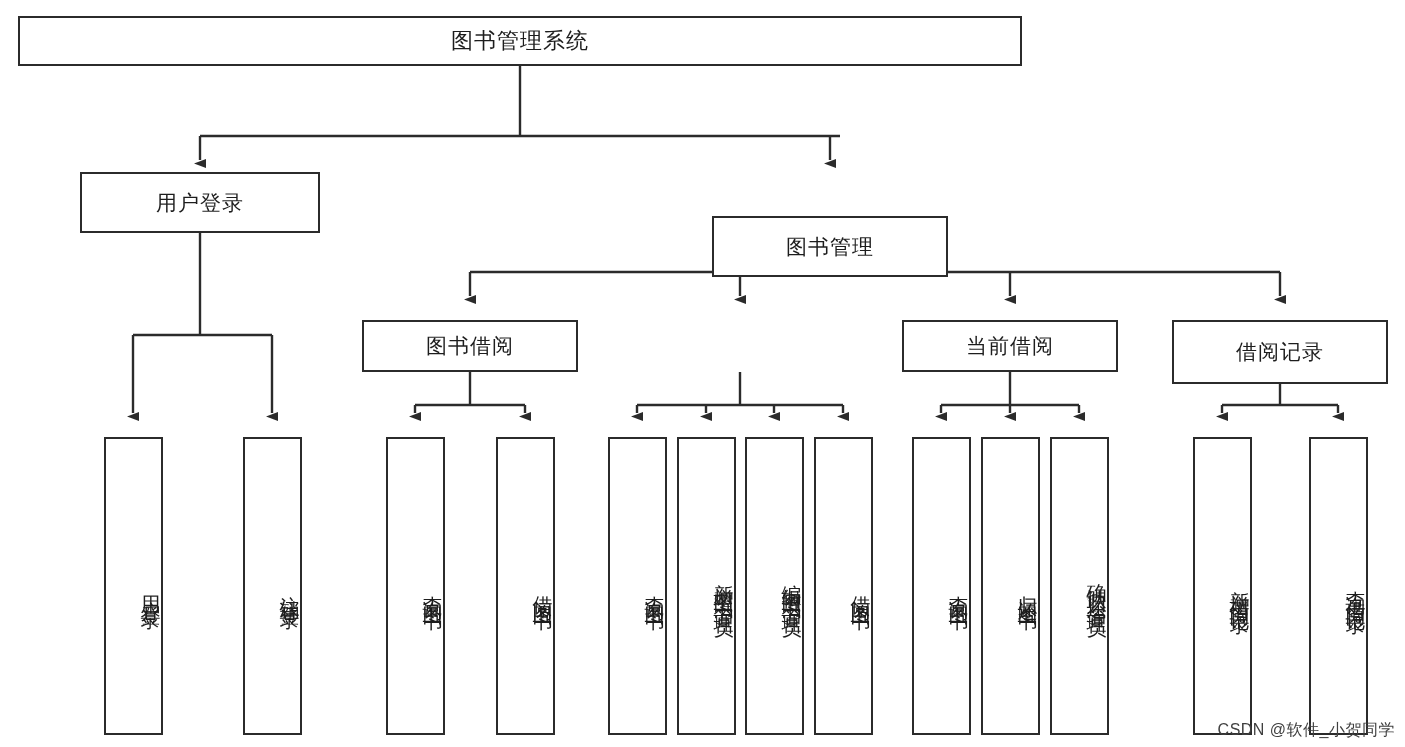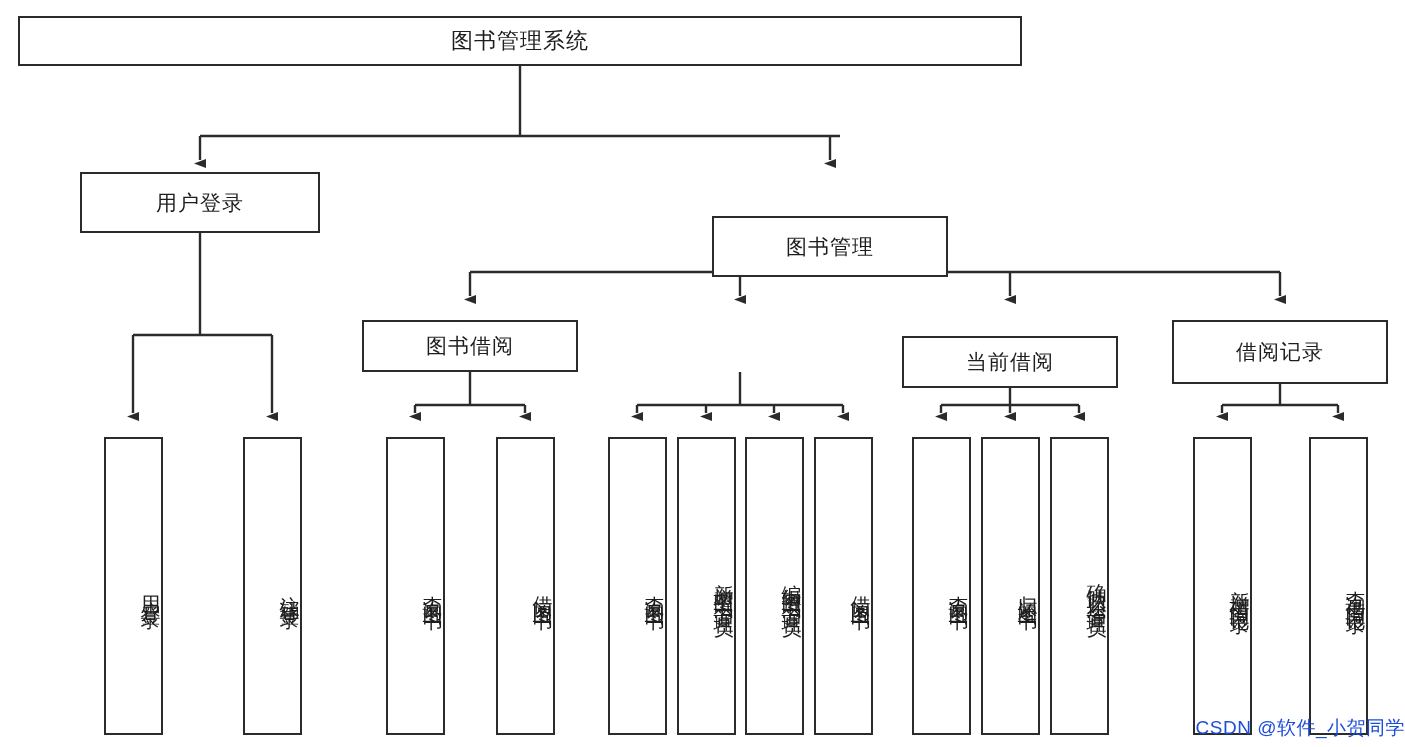--- a/index.html
+++ b/index.html
@@ -33,24 +33,24 @@
     line-height:1.0;
     letter-spacing:5px;
     padding-top:8px;
     align-items:flex-start;
     justify-content:center;
   }
   .node.root{font-size:22px;}
 
   .watermark{
     position:absolute;
-    right:0;
+    right:10px;
     bottom:6px;
-    font-size:19px;
-    color:#1d4ed8;
+    font-size:16px;
+    color:#404040;
     white-space:nowrap;
     letter-spacing:0.5px;
   }
 </style>
 </head>
 <body>
 
 <div id="stage">
 
   <svg id="wires" viewBox="0 0 1405 747" xmlns="http://www.w3.org/2000/svg">
@@ -102,21 +102,21 @@
       <path d="M1338,405 L1338,413" marker-end="url(#arrow)"></path>
     </g>
   </svg>
 
   <div class="node h root" style="left:18px;top:16px;width:1004px;height:50px;">图书管理系统</div>
 
   <div class="node h" style="left:80px;top:172px;width:240px;height:61px;">用户登录</div>
   <div class="node h" style="left:712px;top:172px;width:236px;height:61px;margin-top:44px;">图书管理</div>
 
   <div class="node h" style="left:362px;top:320px;width:216px;height:52px;">图书借阅</div>
-  <div class="node h" style="left:902px;top:320px;width:216px;height:52px;margin-top:16px;">当前借阅</div>
+  <div class="node h" style="left:902px;top:320px;width:216px;height:52px;">当前借阅</div>
   <div class="node h" style="left:1172px;top:320px;width:216px;height:64px;">借阅记录</div>
 
   <div class="node v" style="left:104px;top:437px;width:59px;height:298px;">用户登录</div>
   <div class="node v" style="left:243px;top:437px;width:59px;height:298px;">注销登录</div>
 
   <div class="node v" style="left:386px;top:437px;width:59px;height:298px;">查询图书</div>
   <div class="node v" style="left:496px;top:437px;width:59px;height:298px;">借阅图书</div>
 
   <div class="node v" style="left:608px;top:437px;width:59px;height:298px;">查询图书</div>
   <div class="node v" style="left:677px;top:437px;width:59px;height:298px;">新增图书（管理员）</div>

